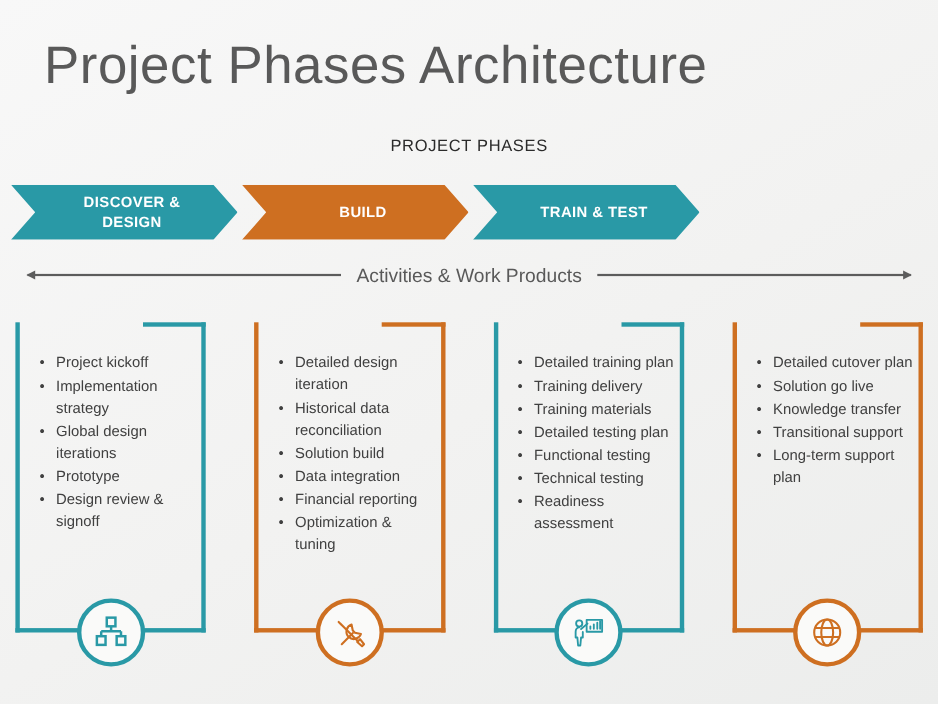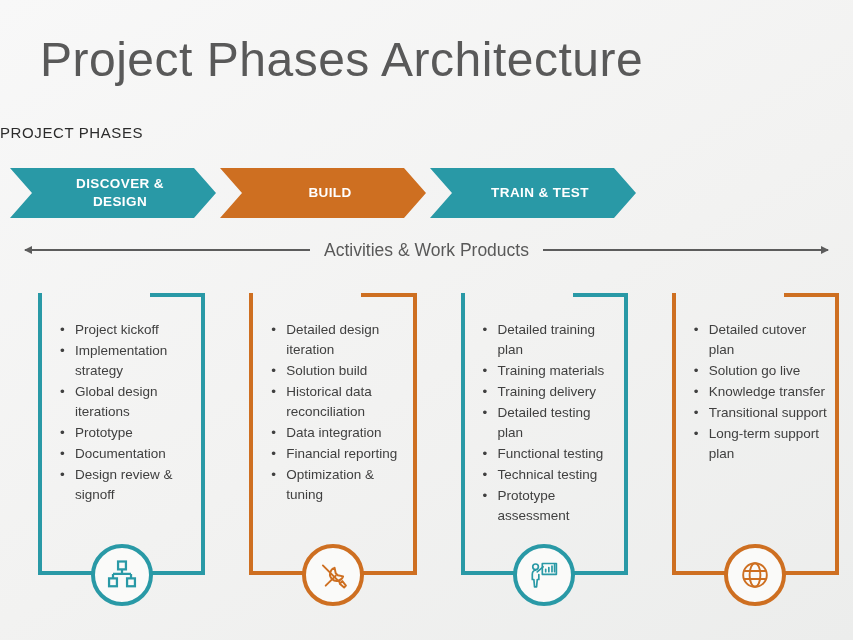--- a/index.html
+++ b/index.html
@@ -7,21 +7,21 @@
   .canvas {
     position:relative; width:853px; height:640px; overflow:hidden;
     background:linear-gradient(150deg,#f8f8f8 0%,#f2f2f1 55%,#ecedec 100%);
     font-family:"Liberation Sans", sans-serif;
   }
   .page-title {
     position:absolute; left:40px; top:32px;
     font-size:48px; font-weight:400; color:#595959; letter-spacing:.5px;
   }
   .section-label {
-    position:absolute; top:124px; left:0; width:100%; text-align:left;
+    position:absolute; top:124px; left:0; width:100%; text-align:center;
     font-size:15px; font-weight:500; color:#2b2b2b; letter-spacing:.6px;
   }
   
   .phases { position:absolute; top:168px; left:0; width:740px; height:50px; }
   .chevron {
     position:absolute; top:0; width:206px; height:50px;
     display:flex; align-items:center; justify-content:center;
     padding-left:14px;
     clip-path:polygon(0 0, calc(100% - 22px) 0, 100% 50%, calc(100% - 22px) 100%, 0 100%, 22px 50%);
   }
@@ -44,21 +44,21 @@
   .arrow-line { flex:1; height:2px; background:#5c5c5c; position:relative; }
   .arrow-line.left::before, .arrow-line.right::after {
     content:""; position:absolute; top:-3.5px; width:0; height:0;
     border-top:4.5px solid transparent; border-bottom:4.5px solid transparent;
   }
   .arrow-line.left::before  { left:-1px;  border-right:8px solid #5c5c5c; }
   .arrow-line.right::after  { right:-1px; border-left:8px solid #5c5c5c; }
   
   .columns {
     position:absolute; top:293px; left:14px; right:14px; height:282px;
-    display:flex; gap:44px;margin-left:24px;
+    display:flex; gap:44px;
   }
   .col { position:relative; flex:1; }
   .col .b-left, .col .b-right, .col .b-top, .col .b-bottom { position:absolute; background:currentColor; }
   .col .b-left   { left:0; top:0; width:4px; height:100%; }
   .col .b-right  { right:0; top:0; width:4px; height:100%; }
   .col .b-top    { right:0; top:0; height:4px; width:33%; }
   .col .b-bottom { left:0; bottom:0; height:4px; width:100%; }
   .col.teal   { color:var(--teal); }
   .col.orange { color:var(--orange); }
   .col ul { list-style:none; padding:27px 8px 0 22px; }
@@ -108,21 +108,20 @@
   <div class="col teal">
     <div class="b-left"></div>
     <div class="b-right"></div>
     <div class="b-top"></div>
     <div class="b-bottom"></div>
     <ul>
           <li>Project kickoff</li>
           <li>Implementation strategy</li>
           <li>Global design iterations</li>
           <li>Prototype</li>
-          <li>Documentation</li>
           <li>Design review &amp; signoff</li>
         </ul>
     <div class="badge">
           <svg viewBox="0 0 32 32">
     <g fill="none" stroke="currentColor" stroke-width="2">
       <rect x="12.5" y="4" width="7" height="7"></rect>
       <path d="M16 11 v4 M8 15 h16 M8 15 v4 M24 15 v4"></path>
       <rect x="4.5" y="19" width="7" height="7"></rect>
       <rect x="20.5" y="19" width="7" height="7"></rect>
     </g>
@@ -130,22 +129,22 @@
         </div>
   </div>
 
   <div class="col orange">
     <div class="b-left"></div>
     <div class="b-right"></div>
     <div class="b-top"></div>
     <div class="b-bottom"></div>
     <ul>
           <li>Detailed design iteration</li>
+          <li>Historical data reconciliation</li>
           <li>Solution build</li>
-          <li>Historical data reconciliation</li>
           <li>Data integration</li>
           <li>Financial reporting</li>
           <li>Optimization &amp; tuning</li>
         </ul>
     <div class="badge">
           <svg viewBox="0 0 32 32">
     <g fill="none" stroke="currentColor" stroke-width="1.7" stroke-linejoin="round" stroke-linecap="round">
       <path d="M9.5 25.5 L18.5 16.5"></path>
       <path d="M17.4 9.6 a6 6 0 1 0 7.6 7.6 l-4.8 -1 -1.8 -1.8 z"></path>
       <path d="M7 7.5 l2.6 2.6 M8.3 8.8 L22.6 23.1"></path>
@@ -155,26 +154,26 @@
         </div>
   </div>
 
   <div class="col teal">
     <div class="b-left"></div>
     <div class="b-right"></div>
     <div class="b-top"></div>
     <div class="b-bottom"></div>
     <ul>
           <li>Detailed training plan</li>
+          <li>Training delivery</li>
           <li>Training materials</li>
-          <li>Training delivery</li>
           <li>Detailed testing plan</li>
           <li>Functional testing</li>
           <li>Technical testing</li>
-          <li>Prototype assessment</li>
+          <li>Readiness assessment</li>
         </ul>
     <div class="badge">
           <svg viewBox="0 0 32 32">
     <g fill="none" stroke="currentColor" stroke-width="1.5" stroke-linecap="round" stroke-linejoin="round">
       <circle cx="8.5" cy="8.7" r="2.5"></circle>
       <path d="M8.5 11.8 c-2 .2 -2.9 1.8 -2.9 3.8 V20 h1.4 l.6 6.5 h1.8 l.6 -6.5 h1.4 v-4.4"></path>
       <path d="M10 13.2 L15.2 8.8"></path>
       <rect x="14.5" y="5.8" width="12.5" height="9.6"></rect>
       <path d="M17.5 13 v-2 M20.3 13 v-3.6 M23.1 13 v-5 M25.4 13 v-6.2"></path>
     </g>

